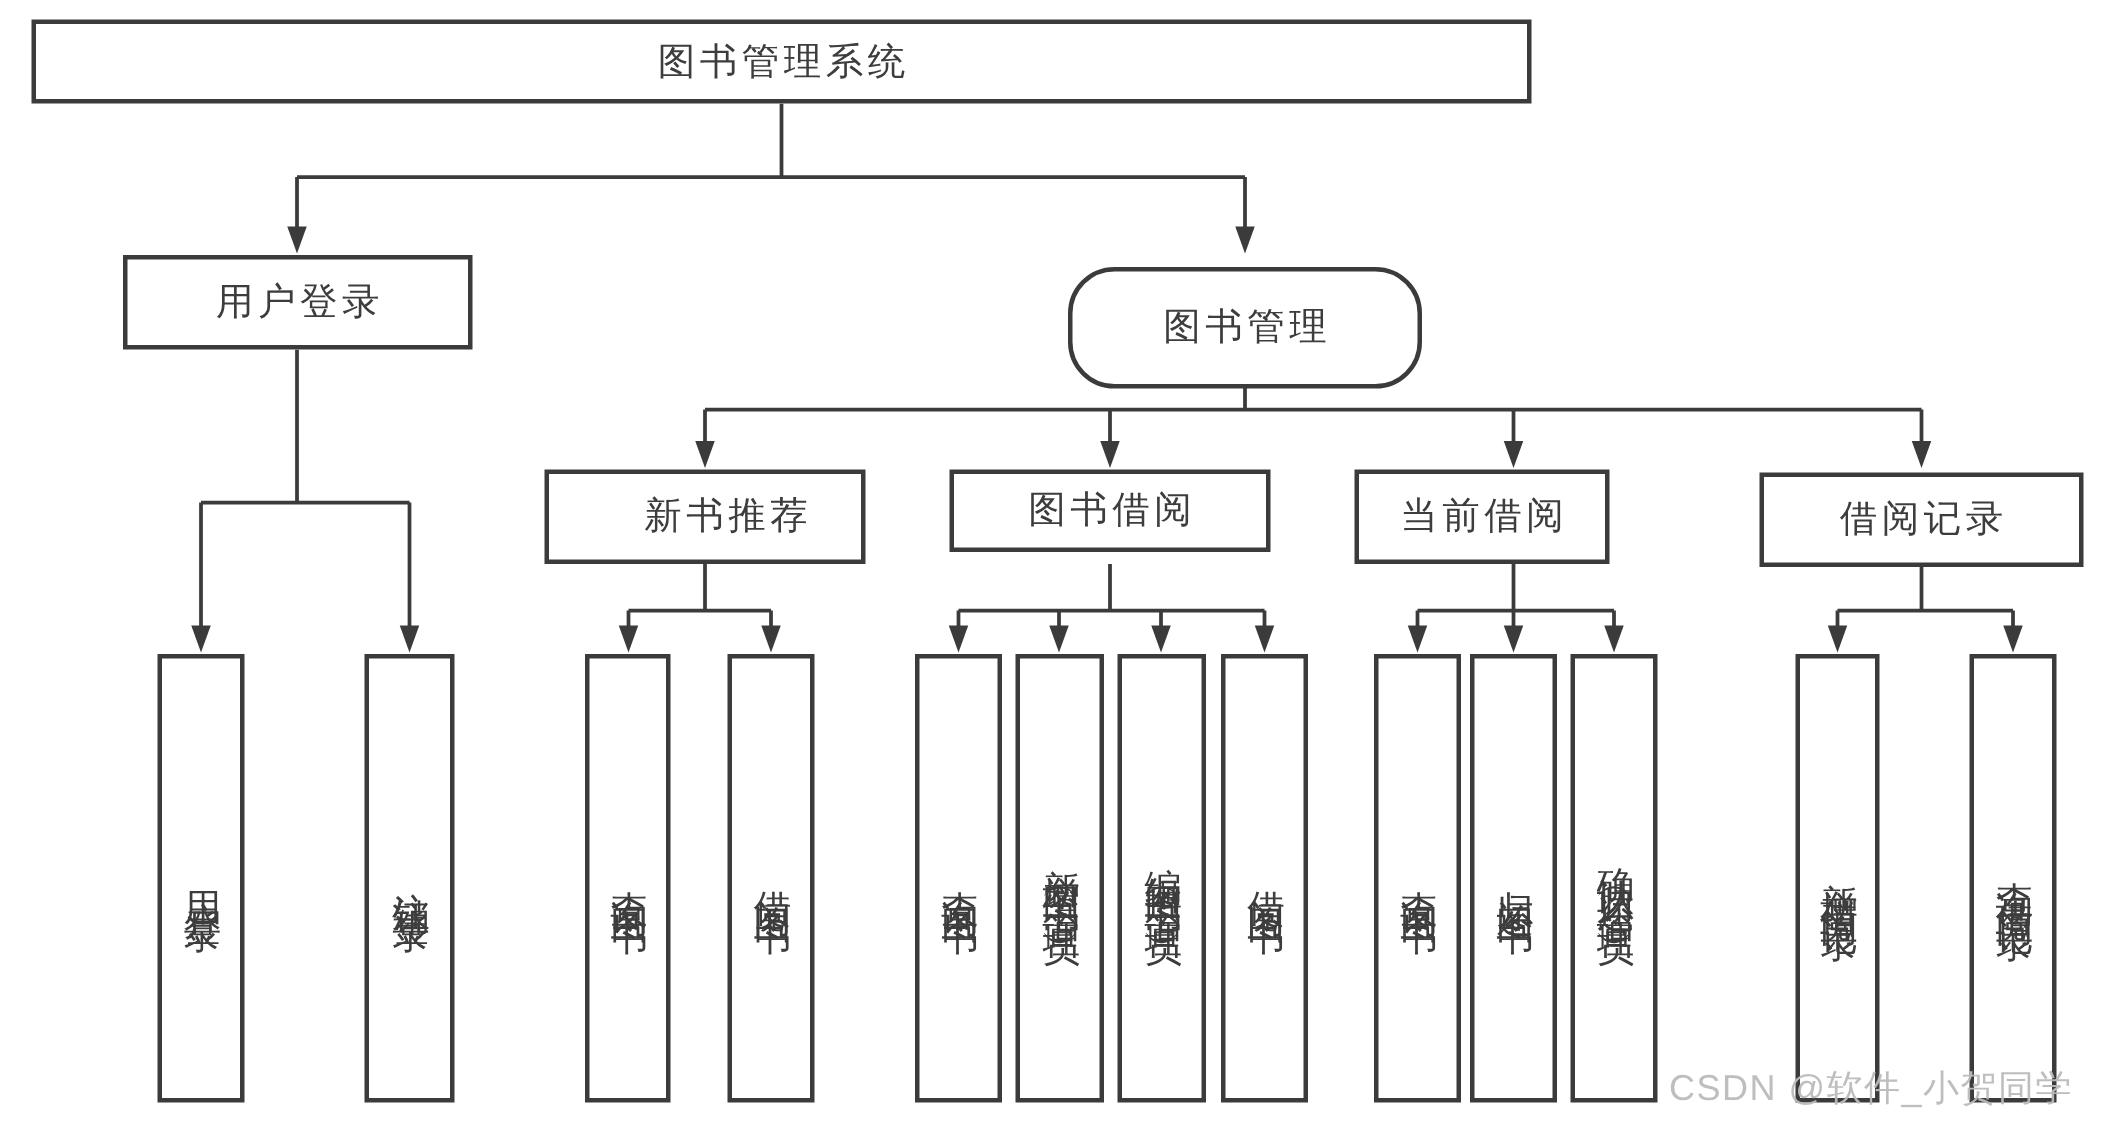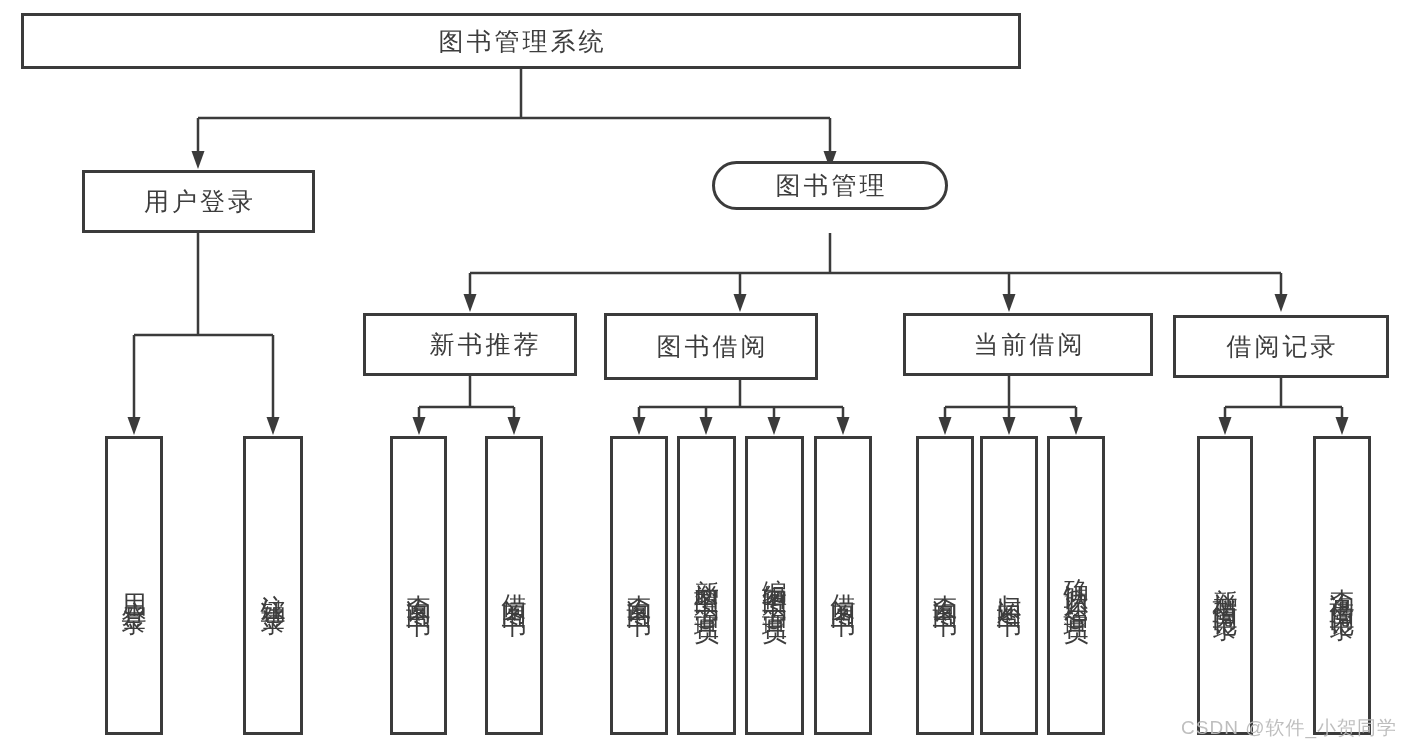--- a/index.html
+++ b/index.html
@@ -41,44 +41,44 @@
     writing-mode: vertical-rl;
     text-orientation: mixed;
     font-size: 25px;
     letter-spacing: 6px;
     line-height: 1;
     white-space: nowrap;
   }
   
   .n-root   { left: 21px;   top: 13px;  width: 1000px; height: 56px; }
   .n-login  { left: 82px;   top: 170px; width: 233px;  height: 63px; }
-  .n-mgmt   { left: 712px;  top: 161px; width: 236px;  height: 49px; border-radius: 31px; }
+  .n-mgmt   { left: 712px;  top: 178px; width: 236px;  height: 81px; border-radius: 31px; }
   .n-s1     { left: 363px;  top: 313px; width: 214px;  height: 63px; padding-left: 28px; }
-  .n-s2     { left: 604px;  top: 313px; width: 214px;  height: 67px; }
-  .n-s3     { left: 903px;  top: 313px; width: 250px;  height: 63px; }
+  .n-s2     { left: 633px;  top: 313px; width: 214px;  height: 55px; }
+  .n-s3     { left: 903px;  top: 313px; width: 170px;  height: 63px; }
   .n-s4     { left: 1173px; top: 315px; width: 216px;  height: 63px; }
   .leaf     { top: 436px; height: 299px; }
   .n-l1  { left: 105px;  width: 58px; }
   .n-l2  { left: 243px;  width: 60px; }
   .n-l3  { left: 390px;  width: 57px; }
   .n-l4  { left: 485px;  width: 58px; }
   .n-l5  { left: 610px;  width: 58px; }
   .n-l6  { left: 677px;  width: 59px; }
   .n-l7  { left: 745px;  width: 59px; }
   .n-l8  { left: 814px;  width: 58px; }
   .n-l9  { left: 916px;  width: 58px; }
   .n-l10 { left: 980px;  width: 58px; }
   .n-l11 { left: 1047px; width: 58px; }
   .n-l12 { left: 1197px; width: 56px; }
   .n-l13 { left: 1313px; width: 58px; }
   .watermark {
     position: absolute;
-    right: 8px;
+    right: 23px;
     bottom: 6px;
-    font-size: 19px;
+    font-size: 24px;
     letter-spacing: 1px;
     color: rgba(186, 186, 186, 0.95);
     white-space: nowrap;
     z-index: 5;
   }
 </style>
 </head>
 <body>
 
 <div class="stage">

